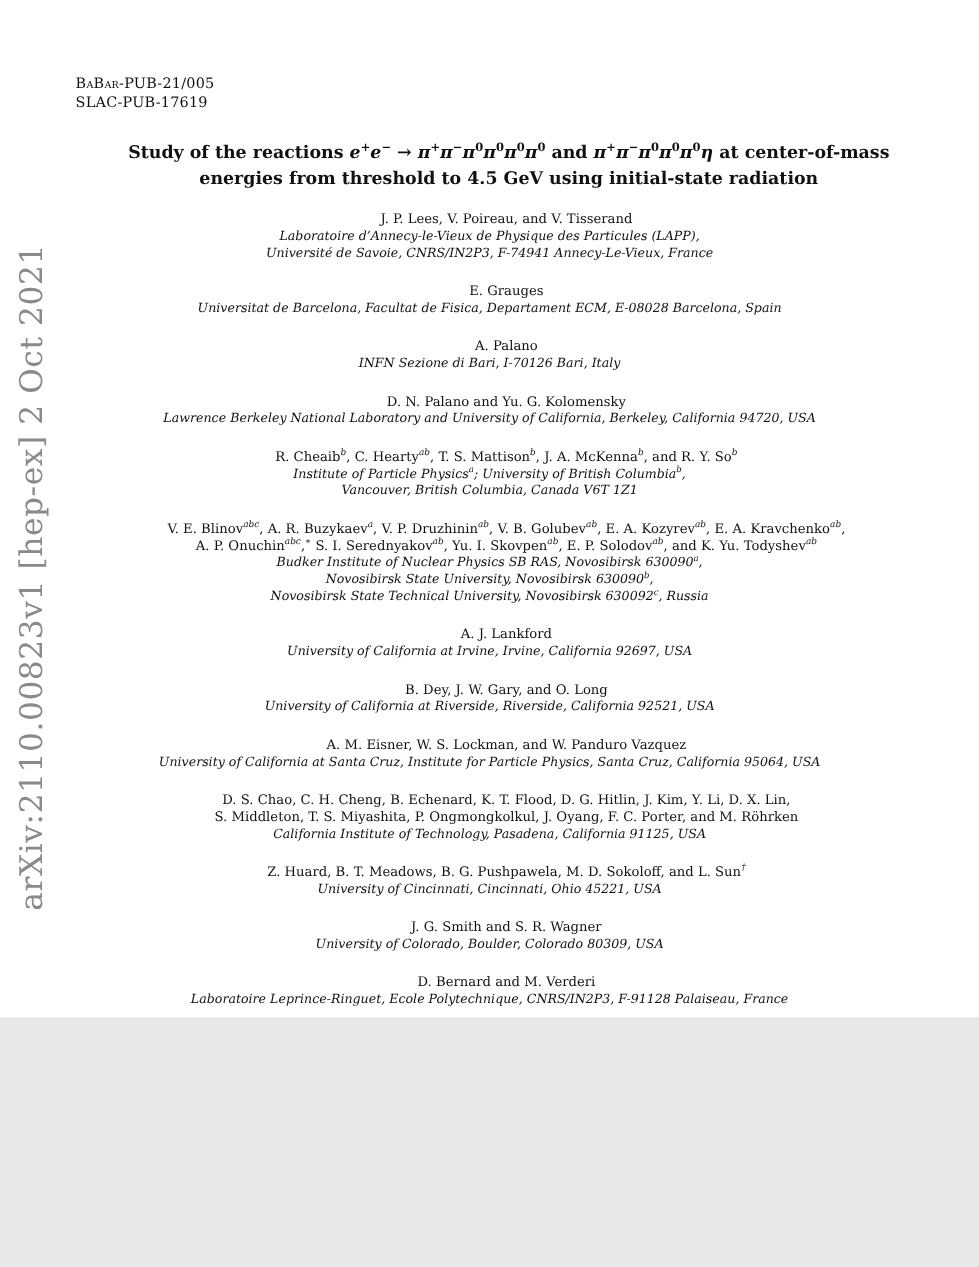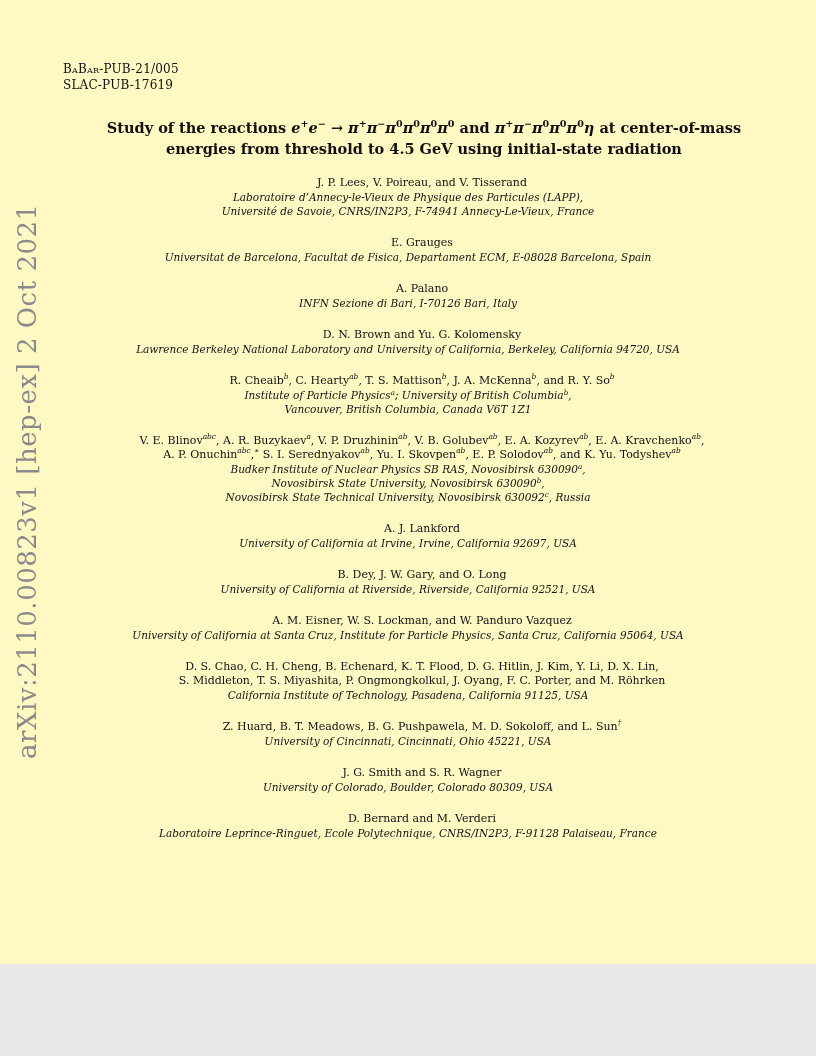--- a/index.html
+++ b/index.html
@@ -1,18 +1,18 @@
 <!DOCTYPE html>
 <html><head>
 <meta charset="utf-8">
 <style>
   html,body{margin:0;padding:0;background:#e8e8e8;}
   .page{
-    width:816px;height:964px;position:relative;margin:0 auto;
-    background:#fef9c3;overflow:hidden;
+    width:816px;height:848px;position:relative;margin:0 auto;
+    background:#ffffff;overflow:hidden;
     font-family:"DejaVu Serif","Liberation Serif",serif;
     color:#111111;
   }
   .report{
     position:absolute;left:63px;top:61px;
     font-size:12px;line-height:16px;letter-spacing:.2px;
   }
   .report .line-smallcaps{font-variant:small-caps;}
   .arxiv-watermark{
     position:absolute;left:12px;top:759px;
@@ -64,21 +64,21 @@
       </div>
       <div class="group">
         <div class="names">E. Grauges</div>
         <div class="affil">Universitat de Barcelona, Facultat de Fisica, Departament ECM, E-08028 Barcelona, Spain</div>
       </div>
       <div class="group">
         <div class="names">A. Palano</div>
         <div class="affil">INFN Sezione di Bari, I-70126 Bari, Italy</div>
       </div>
       <div class="group">
-        <div class="names">D. N. Brown and Yu. G. Kolomensky</div>
+        <div class="names">D. N. Palano and Yu. G. Kolomensky</div>
         <div class="affil">Lawrence Berkeley National Laboratory and University of California, Berkeley, California 94720, USA</div>
       </div>
       <div class="group">
         <div class="names">R. Cheaib<sup>b</sup>, C. Hearty<sup>ab</sup>, T. S. Mattison<sup>b</sup>, J. A. McKenna<sup>b</sup>, and R. Y. So<sup>b</sup></div>
         <div class="affil">Institute of Particle Physics<sup>a</sup>; University of British Columbia<sup>b</sup>,</div>
         <div class="affil">Vancouver, British Columbia, Canada V6T 1Z1</div>
       </div>
       <div class="group">
         <div class="names">V. E. Blinov<sup>abc</sup>, A. R. Buzykaev<sup>a</sup>, V. P. Druzhinin<sup>ab</sup>, V. B. Golubev<sup>ab</sup>, E. A. Kozyrev<sup>ab</sup>, E. A. Kravchenko<sup>ab</sup>,</div>
         <div class="names">A. P. Onuchin<sup>abc</sup>,<sup>∗</sup> S. I. Serednyakov<sup>ab</sup>, Yu. I. Skovpen<sup>ab</sup>, E. P. Solodov<sup>ab</sup>, and K. Yu. Todyshev<sup>ab</sup></div>

